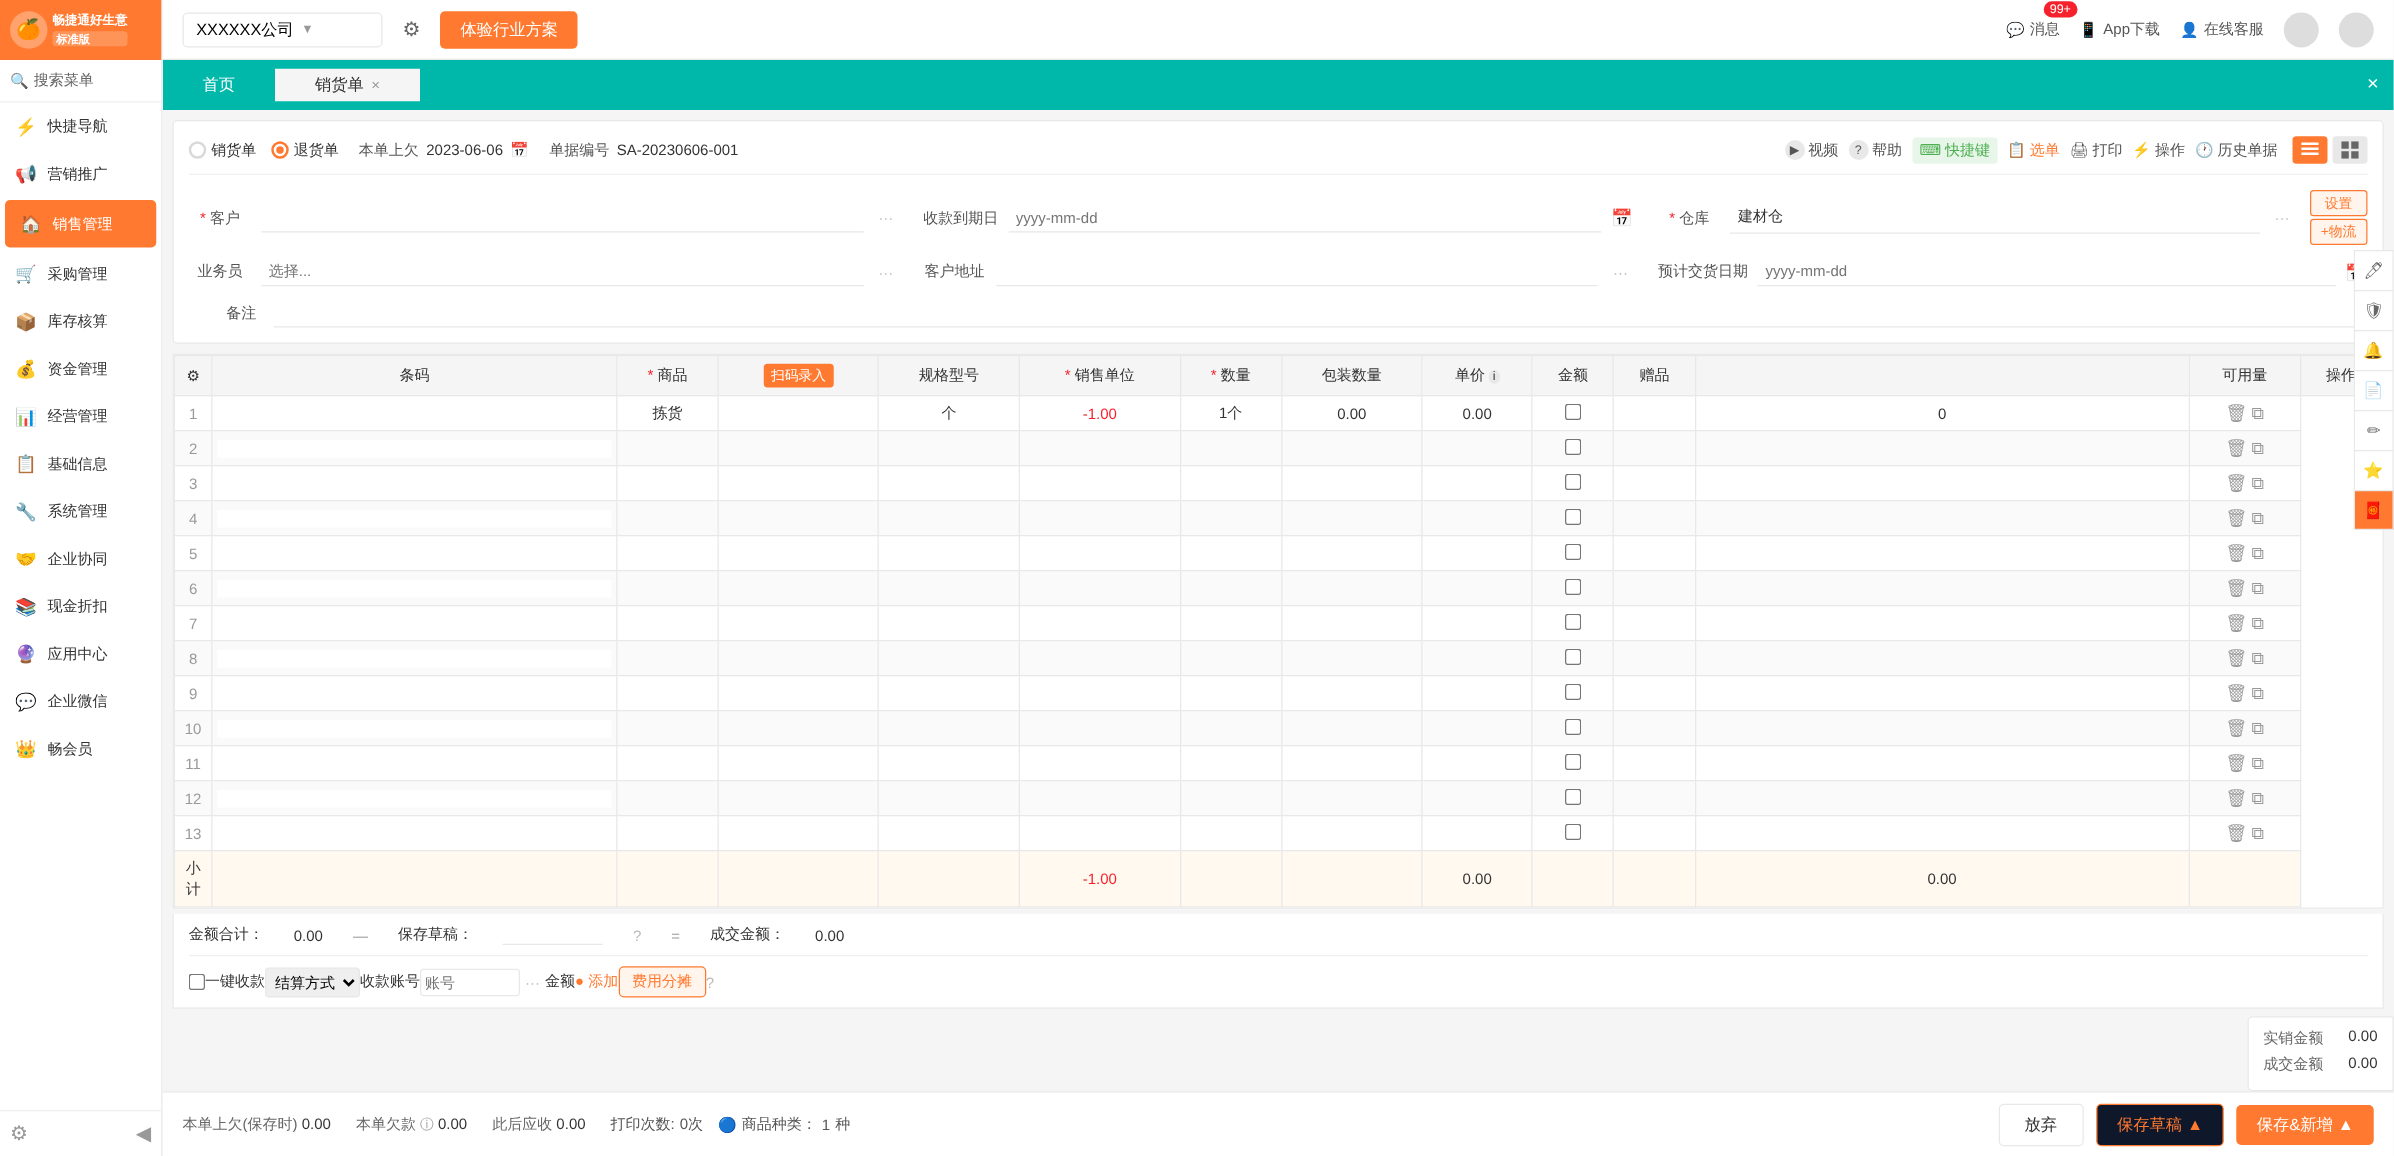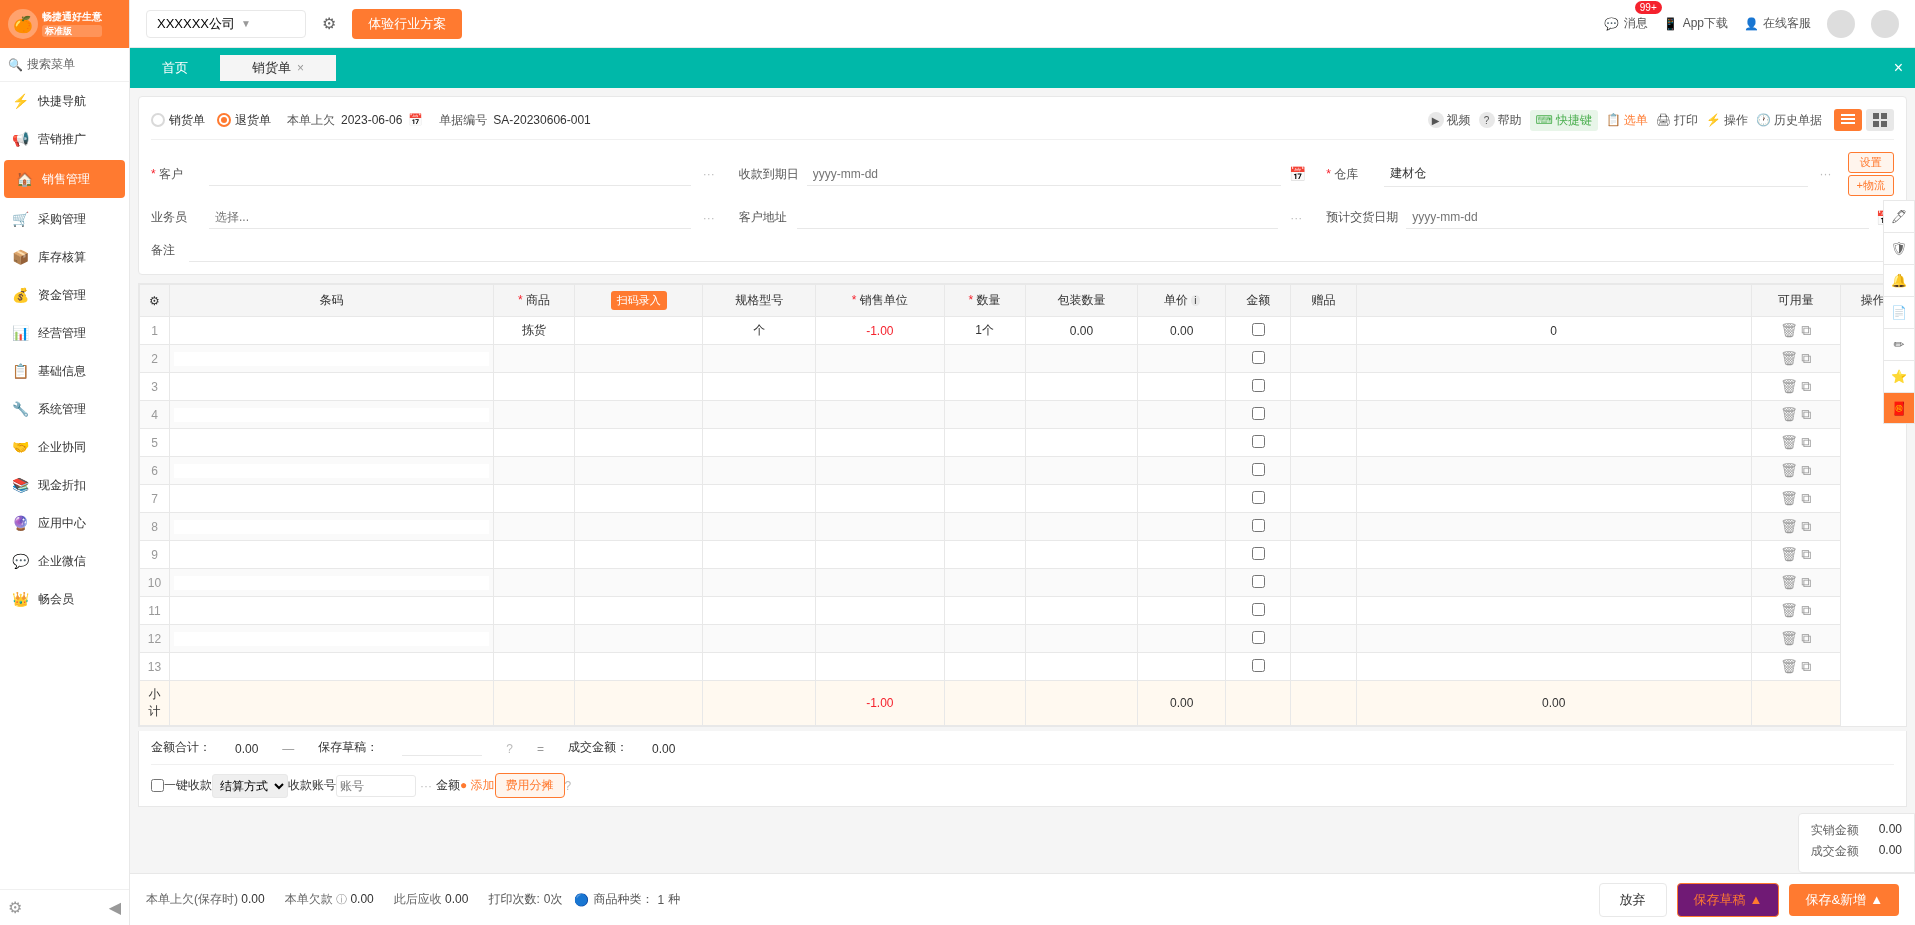--- a/index.html
+++ b/index.html
@@ -104,33 +104,33 @@
       margin-left: auto; display: flex; align-items: center; gap: 8px; font-size: 12px;
     }
     .header-action-item { display: flex; align-items: center; gap: 3px; cursor: pointer; color: #555; }
     .header-action-item .icon-circle { width: 16px; height: 16px; border-radius: 50%; background: #e8e8e8; display: flex; align-items: center; justify-content: center; font-size: 10px; }
 
     
     .form-fields {
       display: grid; grid-template-columns: 1fr 1fr 1fr; gap: 10px 20px; margin-bottom: 10px;
     }
     .form-field { display: flex; align-items: center; gap: 8px; }
-    .field-label { color: #555; font-size: 12px; white-space: nowrap; min-width: 50px; }
+    .field-label { color: #555; font-size: 12px; white-space: nowrap; min-width: 50px; text-align: center; }
     .field-label.required::before { content: '* '; color: #f5222d; }
     .field-input {
       flex: 1; border: none; border-bottom: 1px solid #e8e8e8; padding: 4px 6px;
       font-size: 12px; color: #333; background: transparent; outline: none;
       cursor: text;
     }
     .field-input.placeholder { color: #bbb; }
     .field-dots { color: #bbb; cursor: pointer; padding: 0 4px; }
     .field-calendar { color: #bbb; cursor: pointer; font-size: 14px; }
 
     .form-row { display: flex; align-items: center; gap: 20px; }
-    .remark-label { color: #555; font-size: 12px; min-width: 30px; }
+    .remark-label { color: #555; font-size: 12px; min-width: 30px; margin-left: 30px; }
     .remark-input { flex: 1; border-bottom: 1px solid #e8e8e8; padding: 4px; font-size: 12px; outline: none; }
 
     
     .table-container { margin: 0 8px 4px; border: 1px solid #e8e8e8; background: #fff; }
     table { width: 100%; border-collapse: collapse; font-size: 12px; }
     thead th {
       background: #f5f5f5; border: 1px solid #e8e8e8; padding: 6px 4px;
       text-align: center; color: #333; font-weight: normal; white-space: nowrap;
     }
     .scan-btn {
@@ -173,21 +173,21 @@
     .bottom-stat { font-size: 12px; color: #333; }
     .bottom-stat .label { color: #666; }
     .bottom-stat .value { font-weight: 500; }
     .bottom-stat .small { font-size: 11px; color: #999; }
     .bottom-actions { margin-left: auto; display: flex; align-items: center; gap: 10px; }
     .abandon-btn {
       border: 1px solid #e8e8e8; background: #fff; color: #333;
       padding: 7px 20px; border-radius: 4px; cursor: pointer; font-size: 13px;
     }
     .draft-btn {
-      border: 1px solid #ff7a30; background: #701a75; color: #ff7a30;
+      border: 1px solid #ff7a30; background: #0f172a; color: #ff7a30;
       padding: 7px 16px; border-radius: 4px; cursor: pointer; font-size: 13px;
       display: flex; align-items: center; gap: 4px;
     }
     .save-new-btn {
       background: #ff7a30; color: white; border: none;
       padding: 7px 16px; border-radius: 4px; cursor: pointer; font-size: 13px;
       display: flex; align-items: center; gap: 4px;
     }
     .product-info { display: flex; align-items: center; gap: 4px; color: #555; font-size: 12px; }
 

